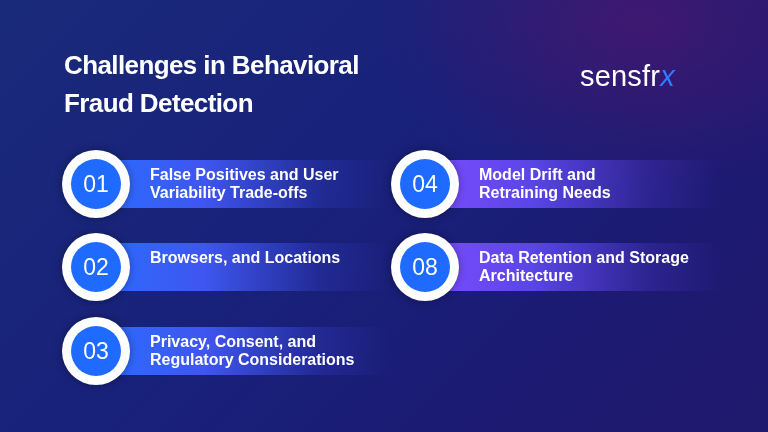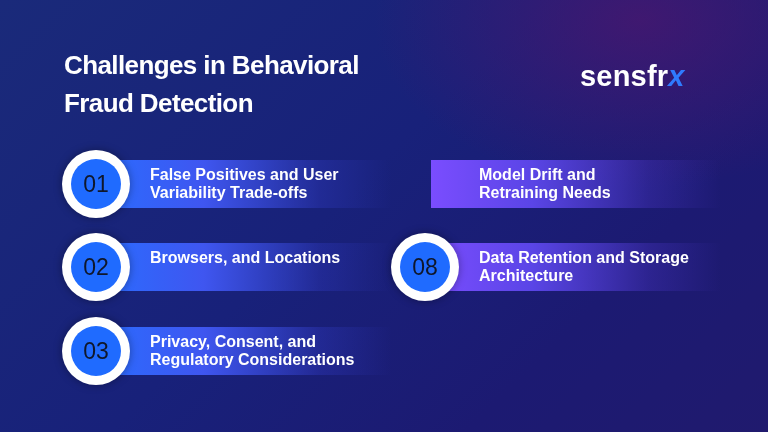--- a/index.html
+++ b/index.html
@@ -12,21 +12,21 @@
       color: #fff;
     }
     .title {
       position: absolute; left: 64px; top: 46px;
       font-size: 26px; font-weight: bold; line-height: 38px; letter-spacing: -0.6px;
       margin: 0;
     }
     .title span { display: block; }
     .logo {
       position: absolute; left: 580px; top: 60px;
-      font-size: 29px; font-weight: bold; letter-spacing: 0.2px;
+      font-size: 29px; font-weight: normal; letter-spacing: 0.2px;
       display: flex; align-items: baseline;
     }
     .logo .x { color: #2f7bff; font-style: italic; }
     .item { position: absolute; width: 340px; height: 70px; }
     .bar {
       position: absolute; left: 40px; top: 16px; width: 290px; height: 48px;
       background: linear-gradient(90deg, #2b6cff 0%, #3f56f0 35%, rgba(50,60,200,0.35) 75%, rgba(40,40,150,0) 100%);
     }
     .item.right .bar {
       background: linear-gradient(90deg, #7a4dff 0%, #5a45e6 35%, rgba(70,50,190,0.4) 75%, rgba(50,40,150,0) 100%);
@@ -34,21 +34,21 @@
     .circle-outer {
       position: absolute; left: 0; top: 6px; width: 68px; height: 68px; border-radius: 50%;
       background: #ffffff;
       box-shadow: 0 0 8px rgba(0,0,0,0.35);
       display: flex; align-items: center; justify-content: center;
     }
     .circle-inner {
       width: 50px; height: 50px; border-radius: 50%;
       background: #1f6bff;
       display: flex; align-items: center; justify-content: center;
-      font-size: 23px; color: #0f172a;
+      font-size: 23px; color: #ffffff;
     }
     .label {
       position: absolute; left: 88px; top: 22px;
       font-size: 16px; font-weight: bold; line-height: 18px; white-space: nowrap;
     }
     .label span { display: block; }
   </style>
 </head>
 <body>
 
@@ -89,20 +89,23 @@
     <div class="circle-inner">03</div>
   </div>
   <div class="label">
     <span>Privacy, Consent, and</span>
     <span>Regulatory Considerations</span>
   </div>
 </div>
 
 <div class="item right" style="left:391px; top:144px;">
   <div class="bar"></div>
+  <div class="circle-outer">
+    <div class="circle-inner">04</div>
+  </div>
   <div class="label">
     <span>Model Drift and</span>
     <span>Retraining Needs</span>
   </div>
 </div>
 
 <div class="item right" style="left:391px; top:227px;">
   <div class="bar"></div>
   <div class="circle-outer">
     <div class="circle-inner">08</div>

